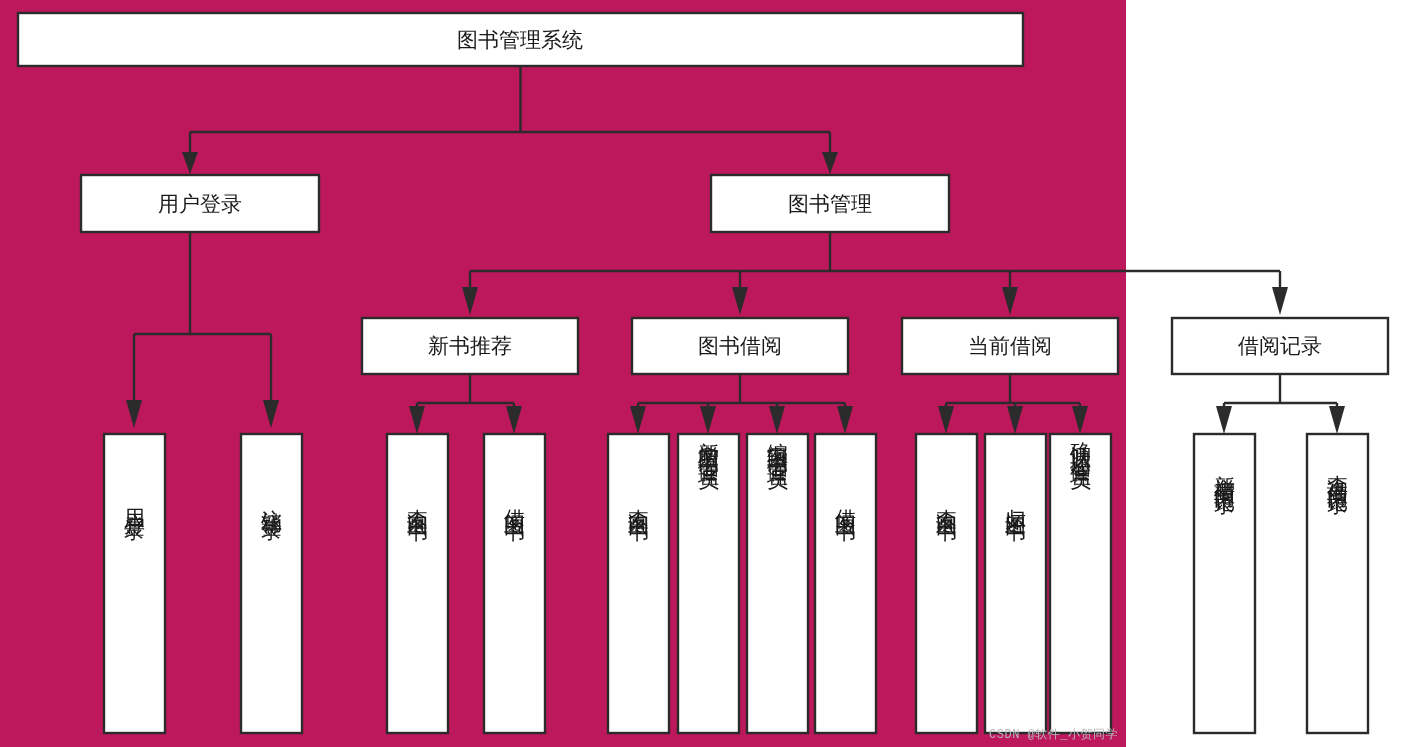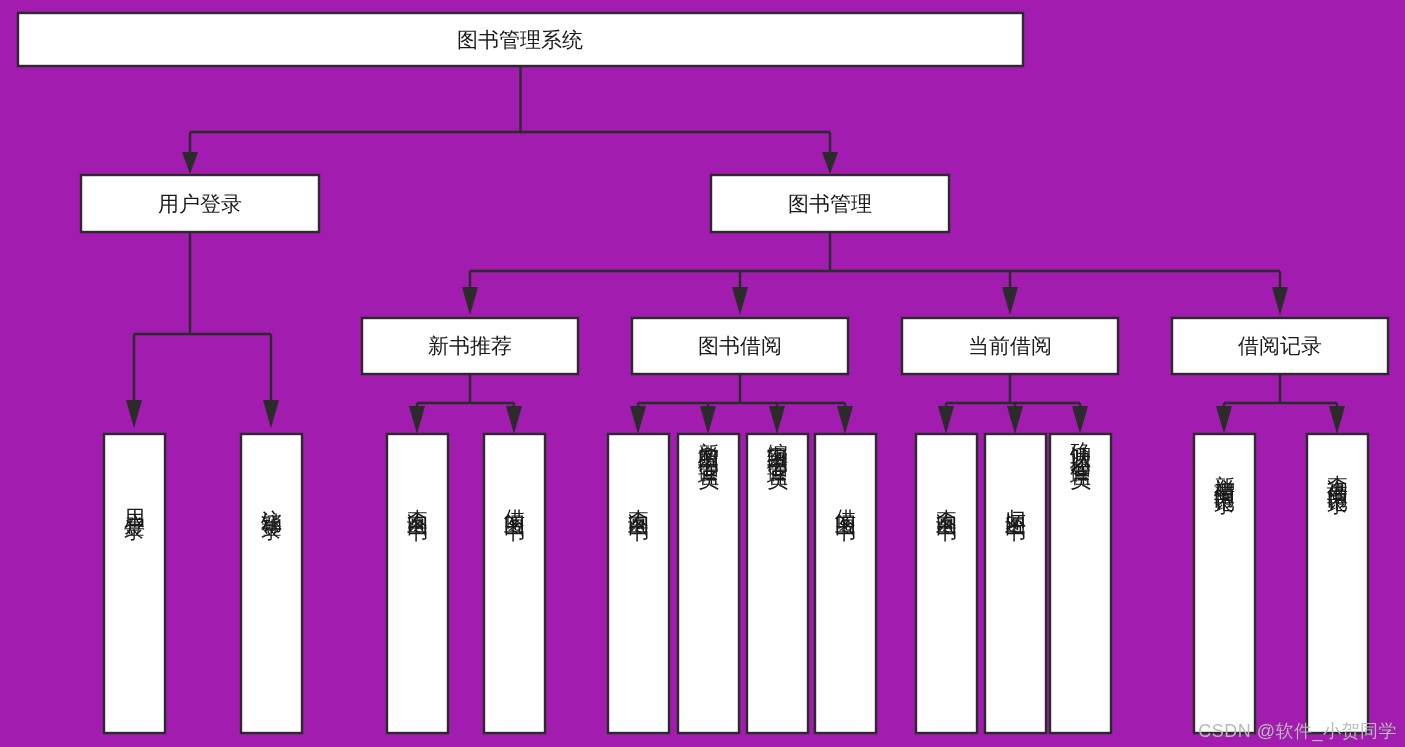--- a/index.html
+++ b/index.html
@@ -8,23 +8,23 @@
     background: #ffffff;
   }
   body {
     width: 1405px;
     height: 747px;
     font-family: "Liberation Sans", sans-serif;
     overflow: hidden;
   }
   #diagram-root {
     position: relative;
-    width: 1405px;
+    width: 1126px;
     height: 747px;
-    background: #a21caf;
+    background: #be185d;
   }
   svg#flow {
     position: absolute;
     left: 0;
     top: 0;
     width: 1405px;
     height: 747px;
     display: block;
   }
   .node-rect {
@@ -54,22 +54,22 @@
     font-size: 21px;
     fill: #1a1a1a;
     text-anchor: middle;
     writing-mode: vertical-rl;
     letter-spacing: 4px;
   }
   .watermark {
     position: absolute;
     right: 8px;
     bottom: 4px;
-    font-family: Liberation Sans, sans-serif;
-    font-size: 18px;
+    font-family: Liberation Mono, monospace;
+    font-size: 12px;
     color: #b8b8b8;
     white-space: nowrap;
     letter-spacing: 0.5px;
     user-select: none;
   }
 </style>
 </head>
 <body>
 
 <div id="diagram-root">

